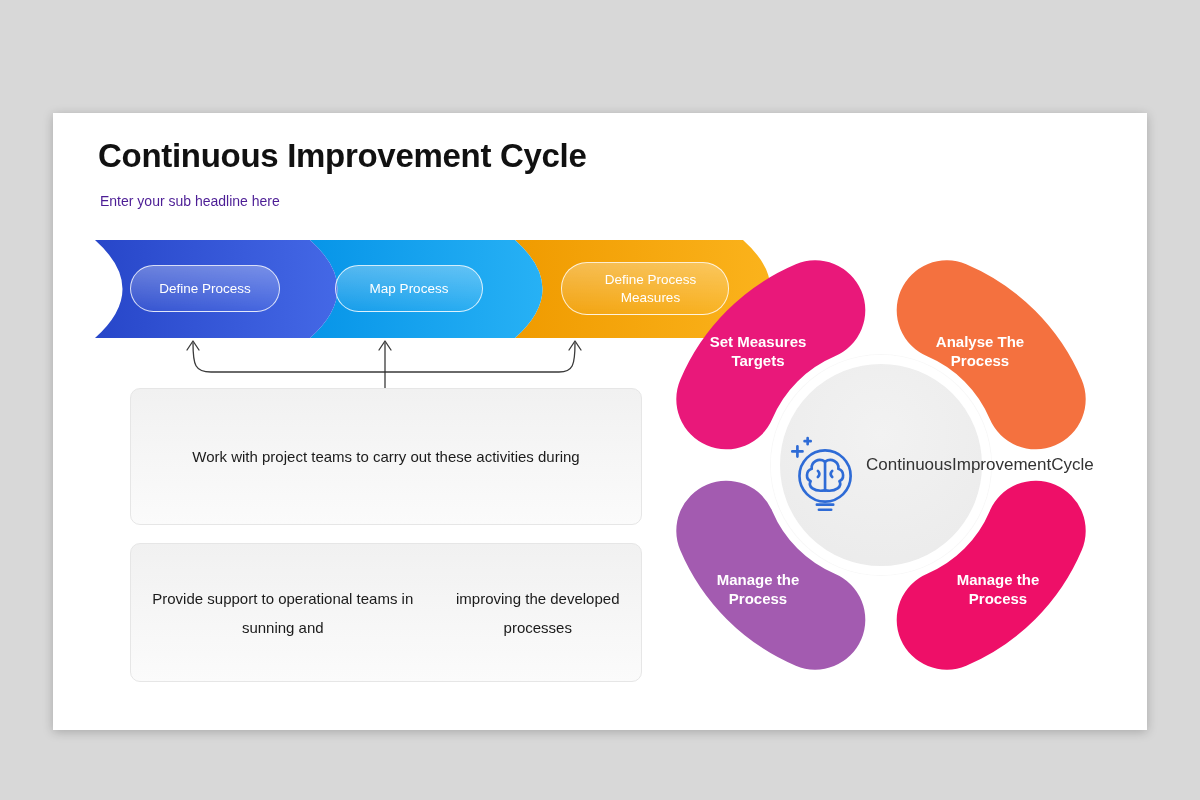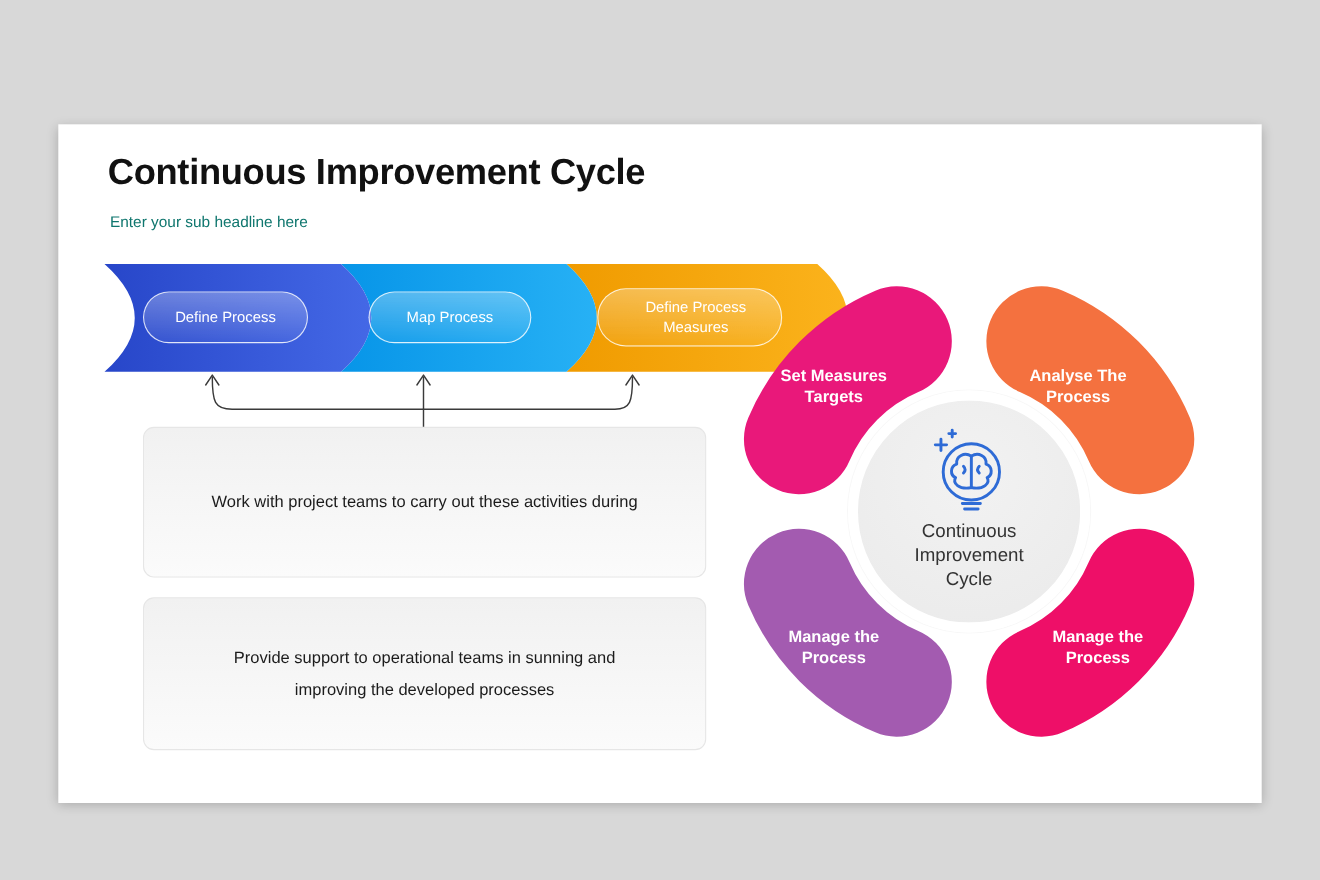--- a/index.html
+++ b/index.html
@@ -13,59 +13,59 @@
   .slide {
     position:absolute; left:53px; top:93px; width:1094px; height:617px;
     background:#ffffff; box-shadow:0 2px 10px rgba(0,0,0,.22);margin-top:20px;
   }
   .title {
     position:absolute; left:45px; top:24px;
     font-size:33px; font-weight:600; color:#111; letter-spacing:-.3px;
   }
   .subtitle {
     position:absolute; left:47px; top:80px;
-    font-size:14px; color:#0f766e;
+    font-size:14px; color:#4c1d95;
   }
   .diagram-svg { position:absolute; left:0; top:0; width:1094px; height:617px; }
 
   .pill {
     position:absolute; display:flex; align-items:center; justify-content:center;
     text-align:center; color:#fff; font-size:13.5px; font-weight:500;
     border:1.4px solid rgba(255,255,255,.8); border-radius:26px;
     background:linear-gradient(180deg, rgba(255,255,255,.30), rgba(255,255,255,.05));
     line-height:18px; padding:0 10px;
   }
   .pill-1 { left:77px;  top:152px; width:150px; height:47px; }
   .pill-2 { left:282px; top:152px; width:148px; height:47px; }
-  .pill-3 { left:490px; top:149px; width:168px; height:53px;padding-left:21px; }
+  .pill-3 { left:508px; top:149px; width:168px; height:53px;padding-left:21px; }
 
   .note-card {
     position:absolute; left:77px; width:512px;
     border-radius:10px; border:1px solid #e6e6e6;
     background:linear-gradient(180deg,#f1f1f1 0%, #fbfbfb 100%);
-    display:flex; flex-direction:column; align-items:center; justify-content:center;
+    display:flex; flex-direction:row; align-items:center; justify-content:center;
     font-size:15px; line-height:29px; color:#1b1b1b; text-align:center;
   }
   .note-1 { top:275px; height:137px; }
   .note-2 { top:430px; height:139px; }
 
   .seg-label {
     position:absolute; width:120px; text-align:center;
     color:#fff; font-weight:700; font-size:15px; line-height:19px;
   }
   .seg-tl { left:645px; top:219px; }
   .seg-tr { left:867px; top:219px; }
   .seg-br { left:885px; top:457px; }
   .seg-bl { left:645px; top:457px; }
 
   .cycle-center {
     position:absolute; left:718px; top:242px; width:220px; height:220px;
     border-radius:50%; border:9px solid #fff;
     background:radial-gradient(circle at 50% 35%, #f2f2f2 0%, #eaeaea 100%);
-    display:flex; flex-direction:column; align-items:center;
+    display:flex; flex-direction:row; align-items:center;
     box-shadow:0 0 0 1px rgba(0,0,0,.03);
   }
   .cycle-center .icon-wrap { margin-top:22px; height:86px; }
   .center-line { font-size:17px; color:#333; line-height:22px; text-align:center; }
 </style>
 </head>
 <body>
 
 <div class="slide">
 

